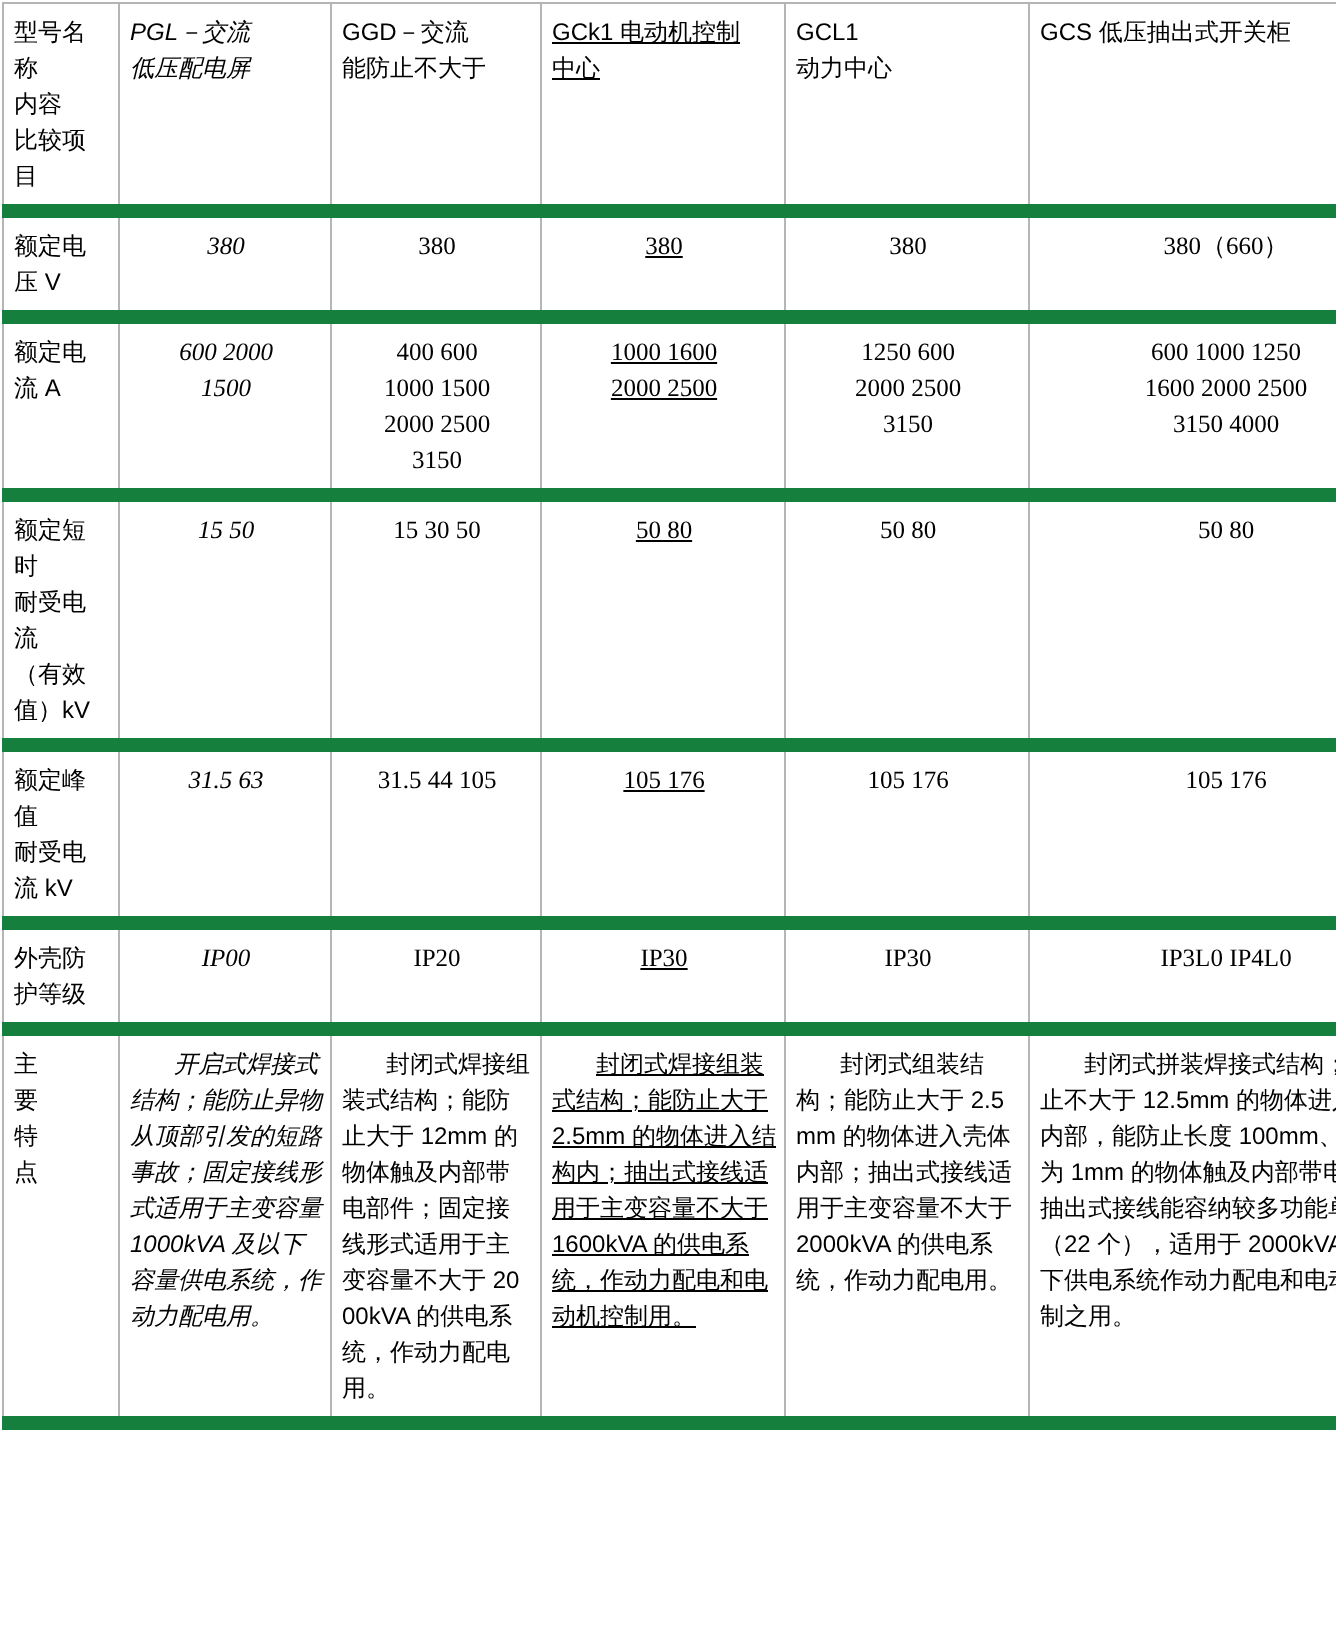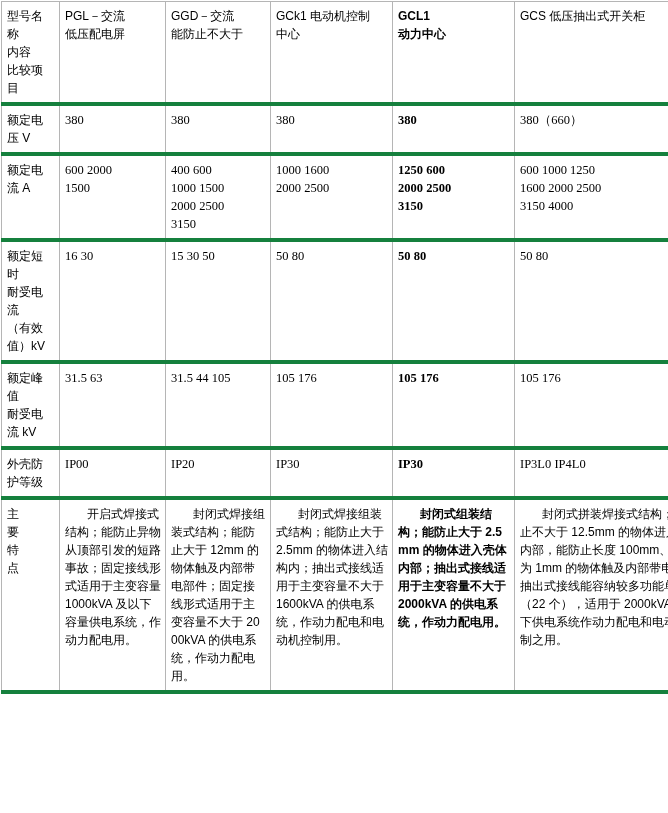--- a/index.html
+++ b/index.html
@@ -17,44 +17,45 @@
   table.spec {
     border-collapse: collapse;
     table-layout: fixed;
     width: 666px;
     margin: 1px 0 0 1px;
     border-top: 1px solid #b5b5b5;
     border-left: 1px solid #b5b5b5;
   }
   table.spec td {
     border-right: 1px solid #b5b5b5;
-    border-bottom: 4px solid #15803d;
+    border-bottom: 7px solid #15803d;
     vertical-align: top;
     padding: 5px 4px 5px 5px;
     font-size: 12px;
     line-height: 18px;
     word-break: break-all;
     margin-top: 25px;
   }
   td.rowhead {
     width: 48px;
   }
-  td.c1 { width: 96px; }
+  td.c1 { width: 96px; font-style: italic; }
   td.c2 { width: 95px; }
-  td.c3 { width: 112px; }
-  td.c4 { width: 112px; font-weight: bold; }
+  td.c3 { width: 112px; text-decoration: underline; }
+  td.c4 { width: 112px; }
   td.c5 { width: 186px; }
 
   .hdr-label {
     display: block;
     white-space: pre-line;
   }
   .cell-text {
     display: block;
     white-space: pre-line;
+    text-align: center;
   }
   .feat {
     display: block;
     white-space: pre-line;
     text-indent: 22px;
   }
   .num {
     font-family: "Liberation Serif", serif;
     font-size: 12.5px;
   }
@@ -149,21 +150,21 @@
     <tr>
       <td class="rowhead">
         <span class="hdr-label">额定短
 时
 耐受电
 流
 （有效
 值）kV</span>
       </td>
       <td class="c1">
-        <span class="cell-text num">16 30</span>
+        <span class="cell-text num">15 50</span>
       </td>
       <td class="c2">
         <span class="cell-text num">15 30 50</span>
       </td>
       <td class="c3">
         <span class="cell-text num">50 80</span>
       </td>
       <td class="c4">
         <span class="cell-text num">50 80</span>
       </td>

